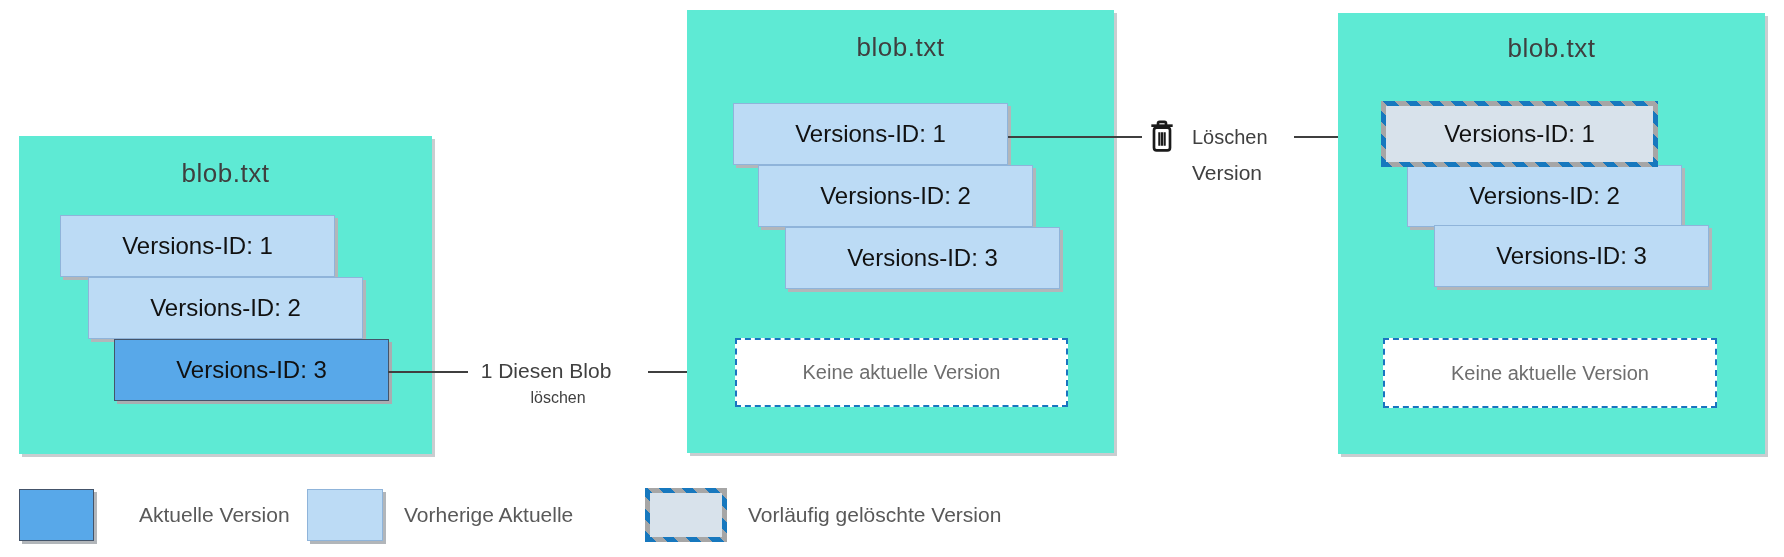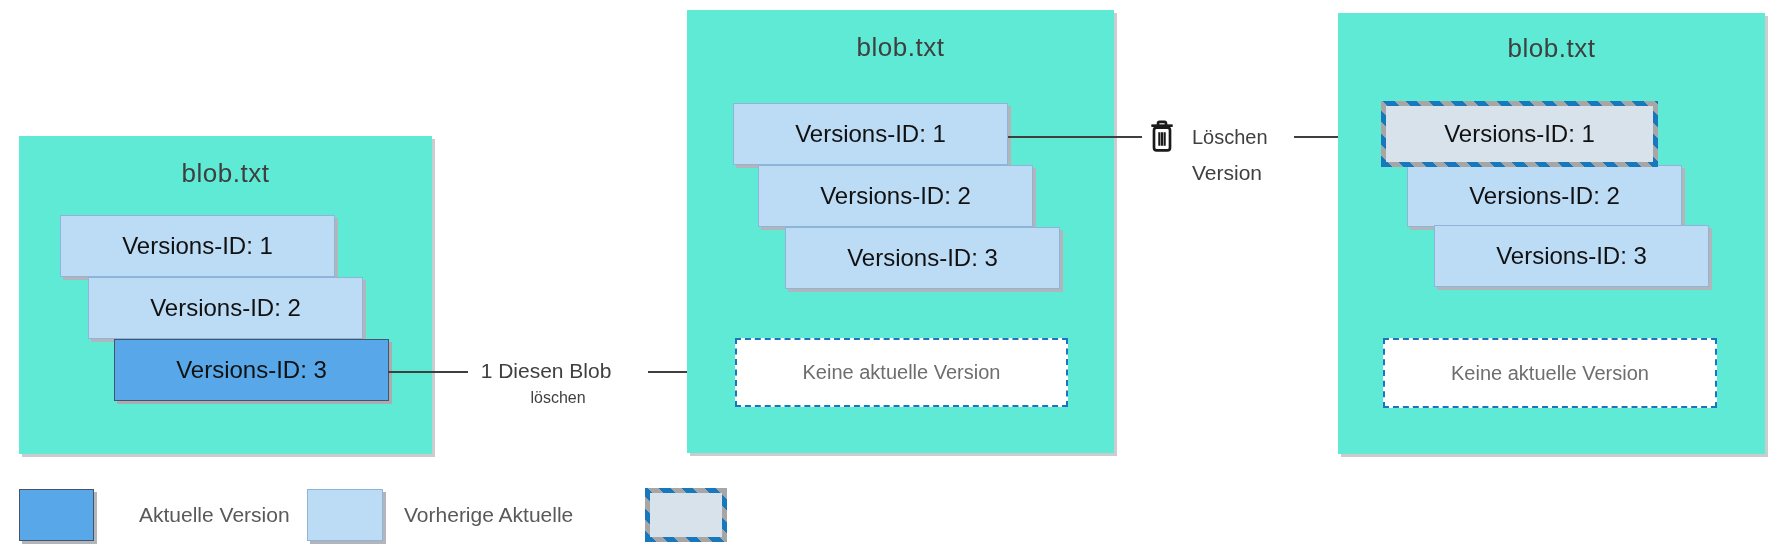--- a/index.html
+++ b/index.html
@@ -146,16 +146,17 @@
     <div class="legend-item" style="width:288px;gap:24px;">
       <span class="swatch current"></span>
       <span class="legend-label">Aktuelle Version</span>
     </div>
     <div class="legend-item" style="width:338px;">
       <span class="swatch previous"></span>
       <span class="legend-label">Vorherige Aktuelle</span>
     </div>
     <div class="legend-item">
       <span class="swatch soft"></span>
+      <span class="legend-label">Vorläufig gelöschte Version</span>
     </div>
   </div>
 
 </div>
 
 </body></html>

